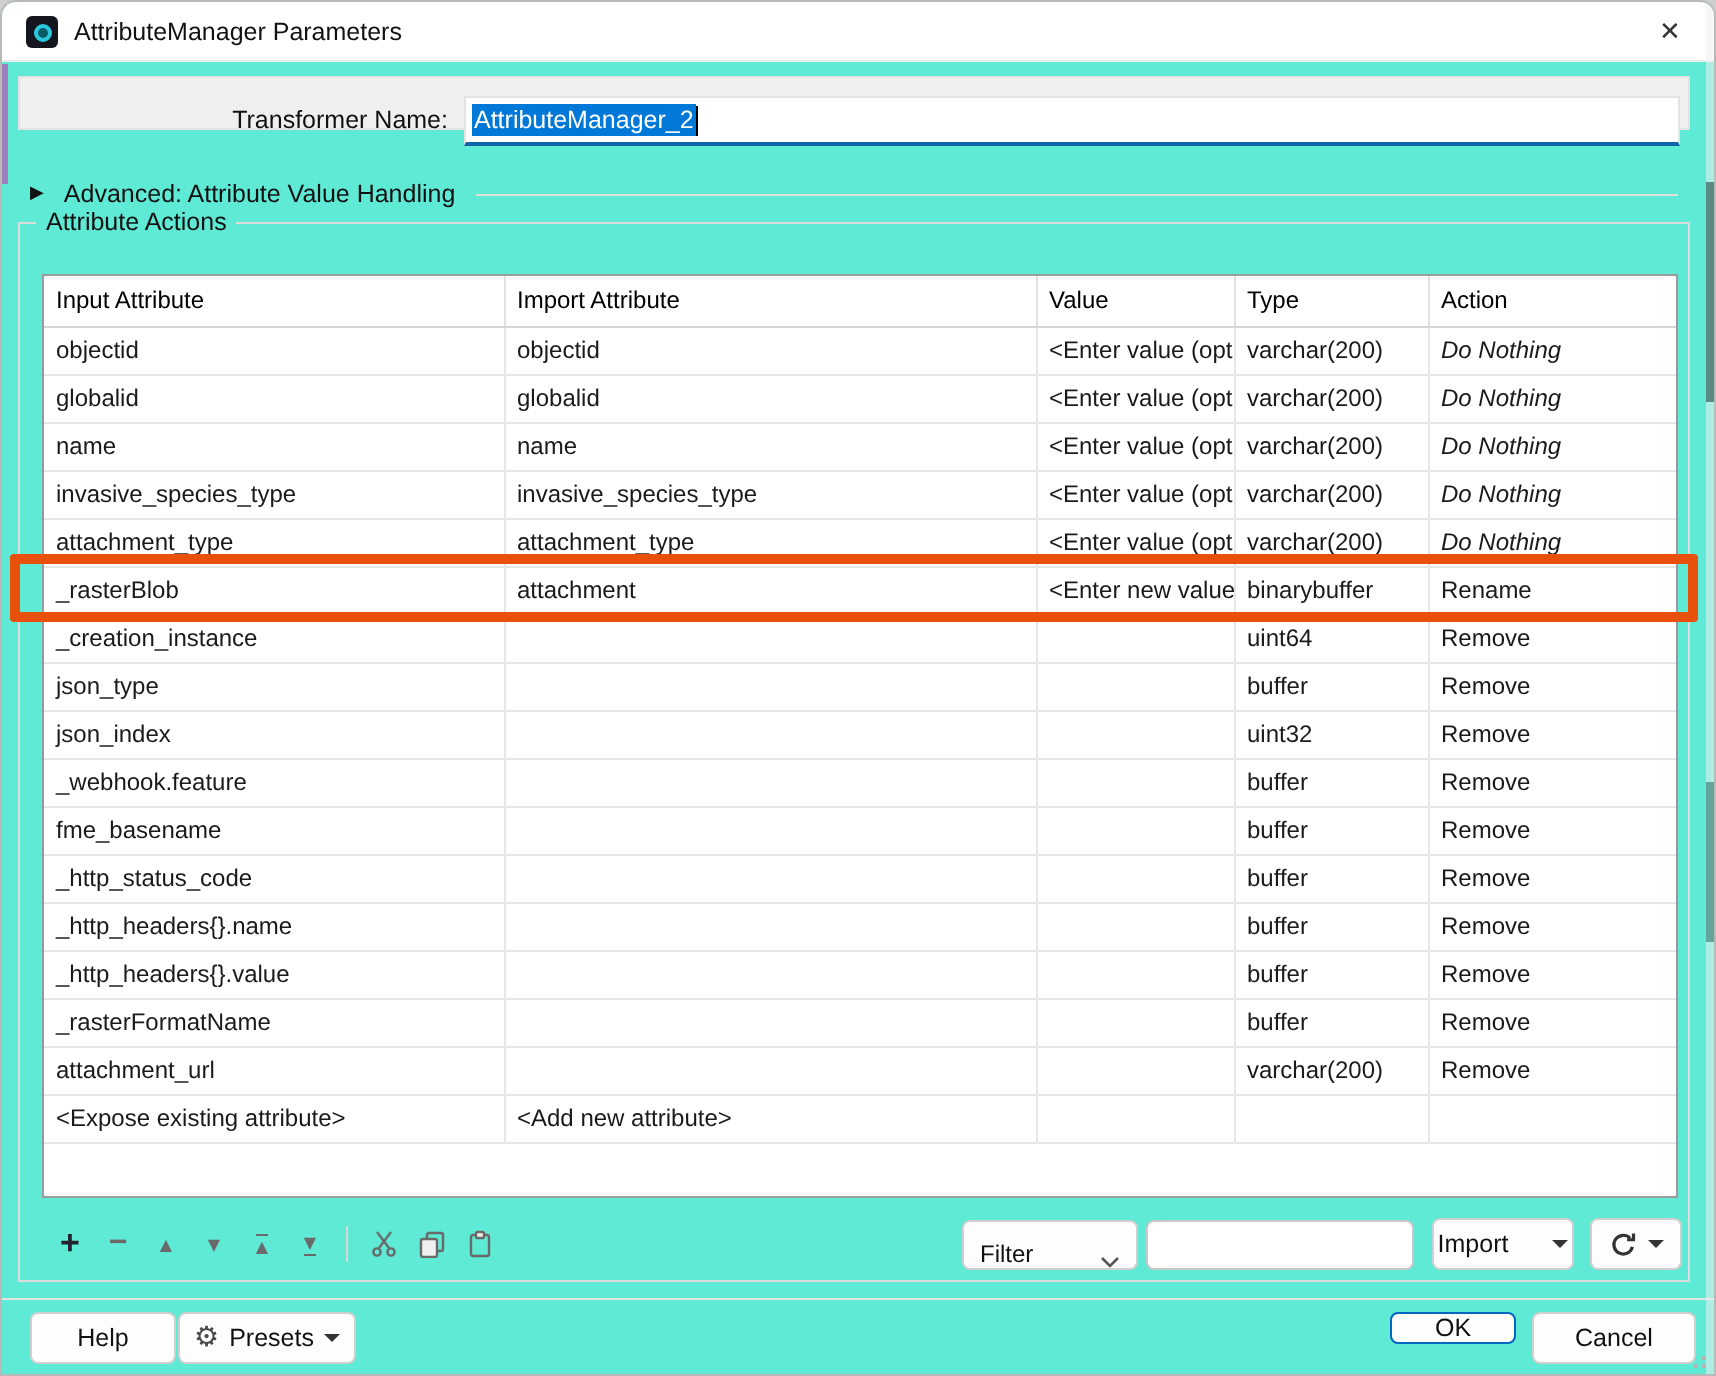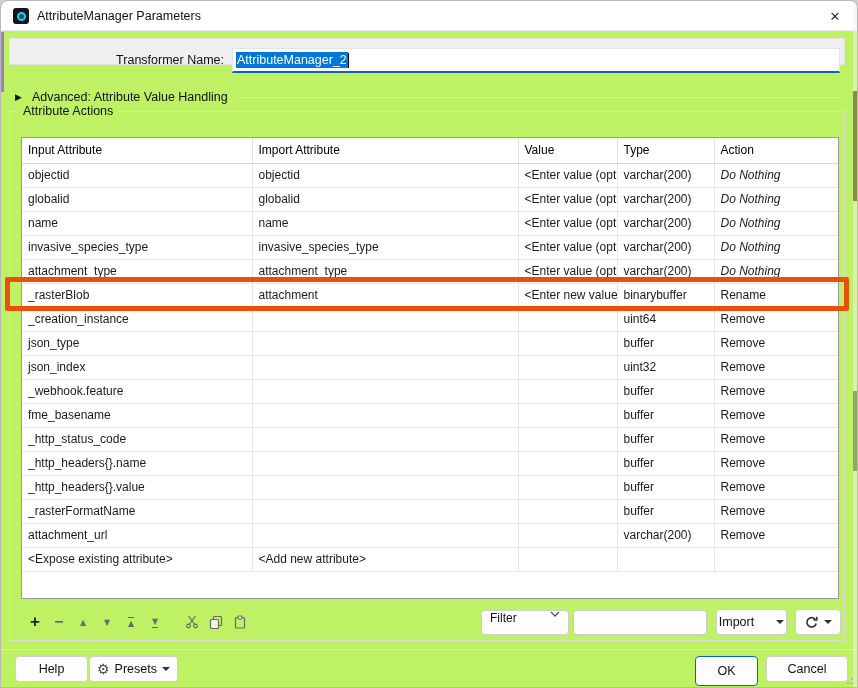--- a/index.html
+++ b/index.html
@@ -1,20 +1,20 @@
 <!DOCTYPE html>
 <html><head>
 <meta charset="utf-8">
 <style>
   * { box-sizing: border-box; margin: 0; padding: 0; }
   html,body { background:#cfcfcf; }
   body { font-family: "Liberation Sans","DejaVu Sans",sans-serif; }
   .window {
     position: relative; width: 858px; height: 688px; margin: 0 auto;
-    background:#bef264; border:1px solid #b9b9b9;
+    background:#5eead4; border:1px solid #b9b9b9;
     border-radius: 8px 8px 0 0; overflow:hidden;
   }
   
   .titlebar { position:absolute; left:0; top:0; width:100%; height:30px;
     background:#ffffff; border-bottom:1px solid #ececec; }
   .app-icon { position:absolute; left:12px; top:7px; width:16px; height:16px;
     background:#15151f; border-radius:3px; display:flex; align-items:center; justify-content:center; }
   .app-icon .ring { width:9px; height:9px; border:2px solid #2bc8dc; border-radius:50%; background:#0a5b68; }
   .win-title { position:absolute; left:36px; top:0; line-height:30px; font-size:12.5px; color:#111; }
   .close-btn { position:absolute; right:10px; top:4px; width:24px; height:22px;
@@ -58,36 +58,36 @@
   .tb-btn { width:24px; height:24px; display:flex; align-items:center; justify-content:center; color:#6a6a6a; }
   .tb-plus { font-size:17px; font-weight:700; color:#23232d; }
   .tb-minus { font-size:16px; font-weight:700; }
   .tb-tri { font-size:8px; font-family:"DejaVu Sans",sans-serif; }
   .bar-top { border-top:1.5px solid #6a6a6a; padding-top:1px; }
   .bar-bottom { border-bottom:1.5px solid #6a6a6a; padding-bottom:1px; }
   .tb-sep { width:0; height:18px; border-left:1px solid #d8d8d8; margin:0 6px; }
   
   .combo { position:absolute; left:480px; top:609px; width:88px; height:25px;
     background:#fdfdfd; border:1px solid #cfcfcf; border-radius:4px;
-    display:flex; align-items:flex-start; padding:0 8px; font-size:12px; color:#111; }
+    display:flex; align-items:flex-end; padding:0 8px; font-size:12px; color:#111; }
   .combo svg { margin-left:auto; }
   .filter-input { position:absolute; left:572px; top:609px; width:134px; height:25px;
     background:#fff; border:1px solid #c9c9c9; border-radius:4px; font-size:12px; padding:0 6px;
     font-family:"Liberation Sans","DejaVu Sans",sans-serif; }
   .btn { background:#fdfdfd; border:1px solid #cfcfcf; border-radius:4px;
     display:flex; align-items:center; justify-content:center; font-size:12.5px; color:#111; gap:22px; }
   .import-btn { position:absolute; left:715px; top:608px; width:71px; height:26px; }
   .refresh-btn { position:absolute; left:794px; top:608px; width:46px; height:26px; gap:5px; }
   .caret-down { width:0; height:0; border-left:4px solid transparent; border-right:4px solid transparent; border-top:4px solid #333; }
   
   .footer-sep { position:absolute; left:0; top:648px; width:100%; border-top:1px solid #e2e2e2; }
   .help-btn { position:absolute; left:14px; top:655px; width:73px; height:26px; }
   .presets-btn { position:absolute; left:88px; top:655px; width:89px; height:26px; gap:5px; }
   .gear { font-family:"DejaVu Sans",sans-serif; font-size:14px; color:#4a4a4a; }
-  .ok-btn { position:absolute; left:694px; top:655px; width:63px; height:30px; border:1px solid #0067c0; }
+  .ok-btn { position:absolute; left:694px; top:655px; width:63px; height:16px; border:1px solid #0067c0; }
   .cancel-btn { position:absolute; left:765px; top:655px; width:82px; height:26px; }
   .resize-grip { position:absolute; right:4px; bottom:3px; width:10px; height:10px; }
   .resize-grip i { position:absolute; width:2px; height:2px; background:#b5b5b5; }
   .resize-grip i:nth-child(1){ right:0; bottom:0; }
   .resize-grip i:nth-child(2){ right:0; bottom:4px; }
   .resize-grip i:nth-child(3){ right:4px; bottom:0; }
   
   .edge-left { position:absolute; left:0; top:31px; width:3px; height:60px; background:#9d7fc0; z-index:7; }
   .edge-right { position:absolute; right:0; top:0; width:4px; height:100%; z-index:7;
     background:linear-gradient(#f0f0f0 0 90px, #5a3a3c 90px 200px, #efefef 200px 390px, #6a6a66 390px 470px, #f0f0f0 470px 100%);

